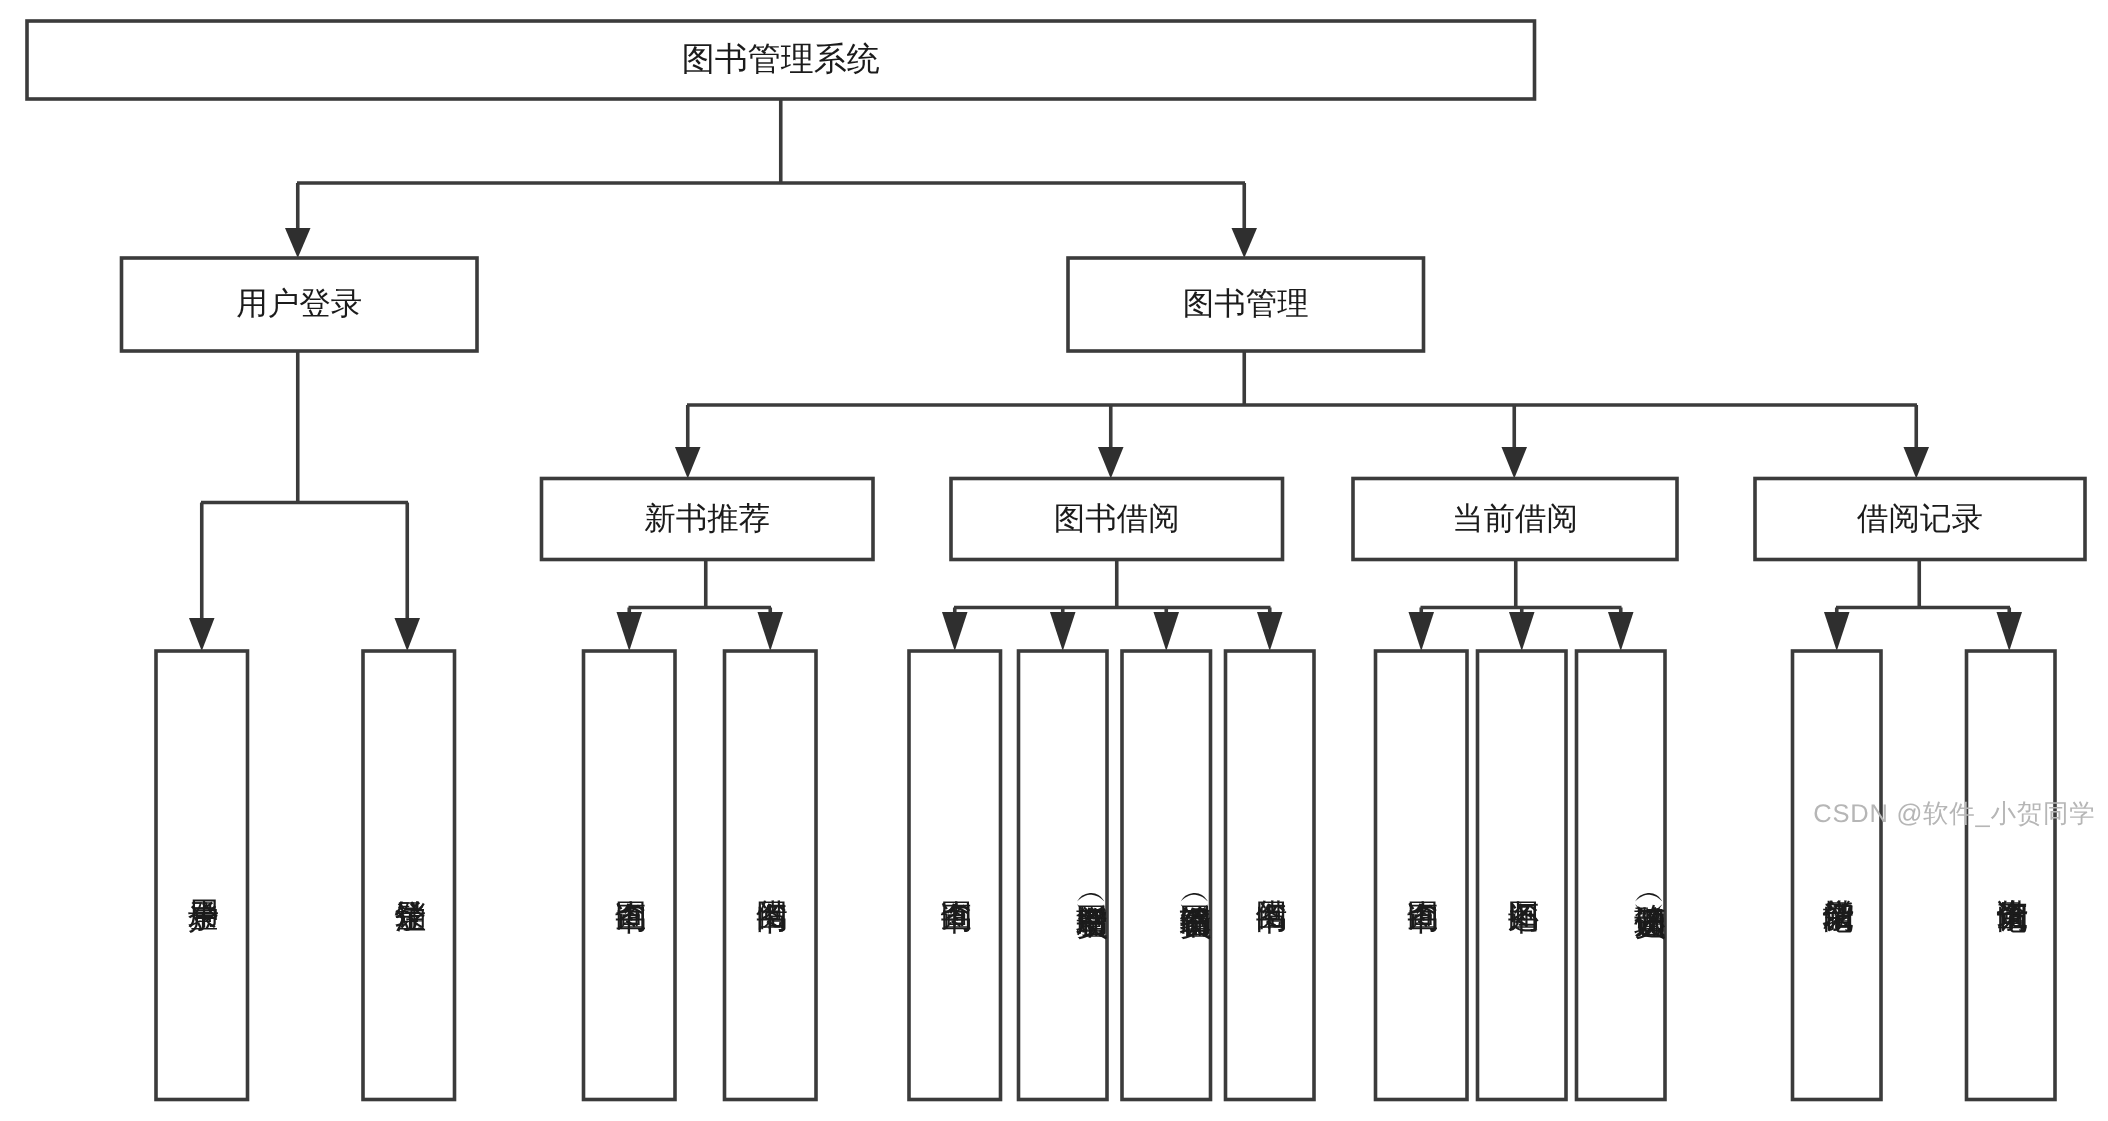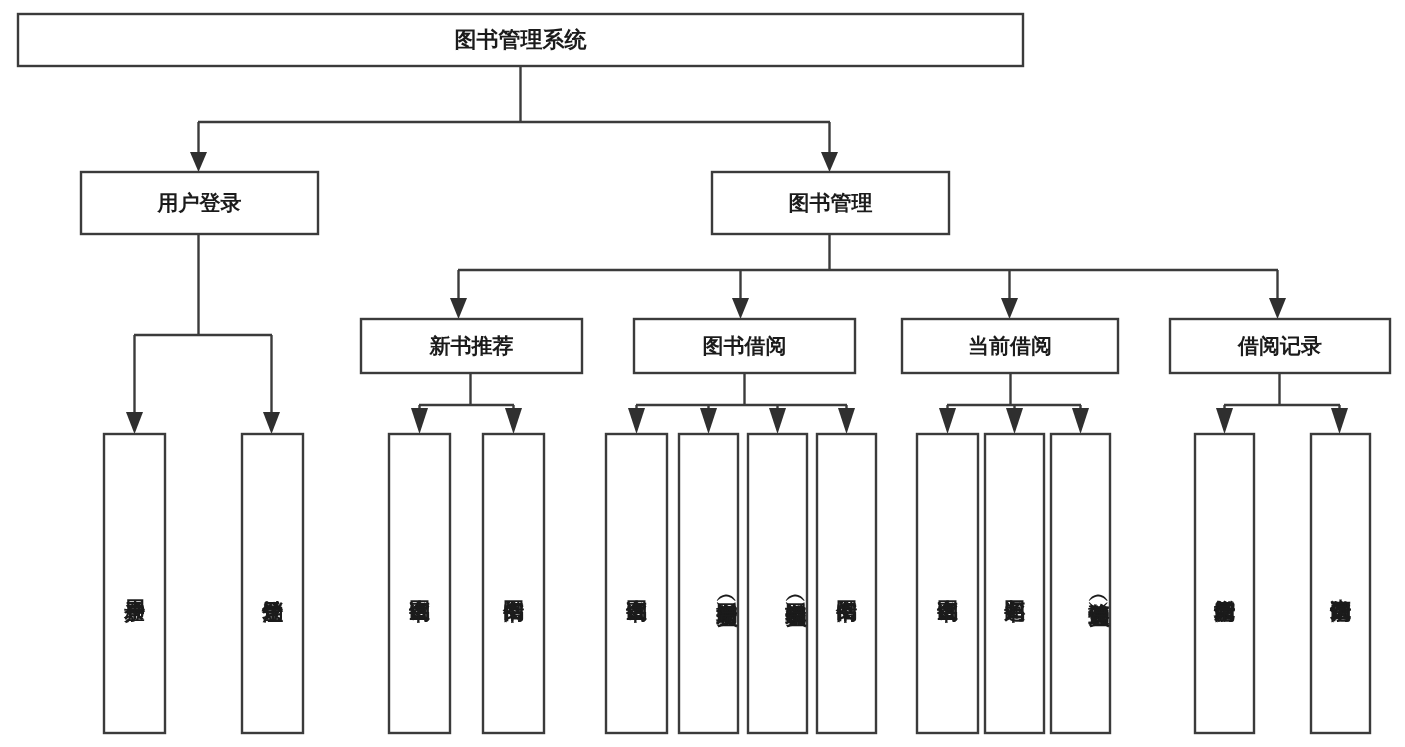--- a/index.html
+++ b/index.html
@@ -12,21 +12,20 @@
     height: 747px;
     font-family: "Liberation Sans", "DejaVu Sans", sans-serif;
     overflow: hidden;
     position: relative;
   }
   #diagram-root {
     position: relative;
     width: 1405px;
     height: 558px;
     background: #ffffff;
-    font-weight: bold;
   }
   svg.diagram {
     position: absolute;
     top: 0;
     left: 0;
     width: 1405px;
     height: 747px;
   }
   .node-box {
     fill: #ffffff;
@@ -218,13 +217,14 @@
   <div class="leaf-label" style="left:748px; top:434px; width:59px; height:299px; align-items:flex-start; padding-top:10px; box-sizing:border-box;">编辑图书（管理员）</div>
   <div class="leaf-label" style="left:817px; top:434px; width:59px; height:299px;">借阅图书</div>
 
   <div class="leaf-label" style="left:917px; top:434px; width:61px; height:299px;">查询图书</div>
   <div class="leaf-label" style="left:985px; top:434px; width:59px; height:299px;">归还图书</div>
   <div class="leaf-label" style="left:1051px; top:434px; width:59px; height:299px; align-items:flex-start; padding-top:10px; box-sizing:border-box;">确认归还（管理员）</div>
 
   <div class="leaf-label" style="left:1195px; top:434px; width:59px; height:299px;">新增借阅记录</div>
   <div class="leaf-label" style="left:1311px; top:434px; width:59px; height:299px;">查询借阅记录</div>
 
+  <div class="watermark">CSDN @软件_小贺同学</div>
 </div>
 
 </body></html>

